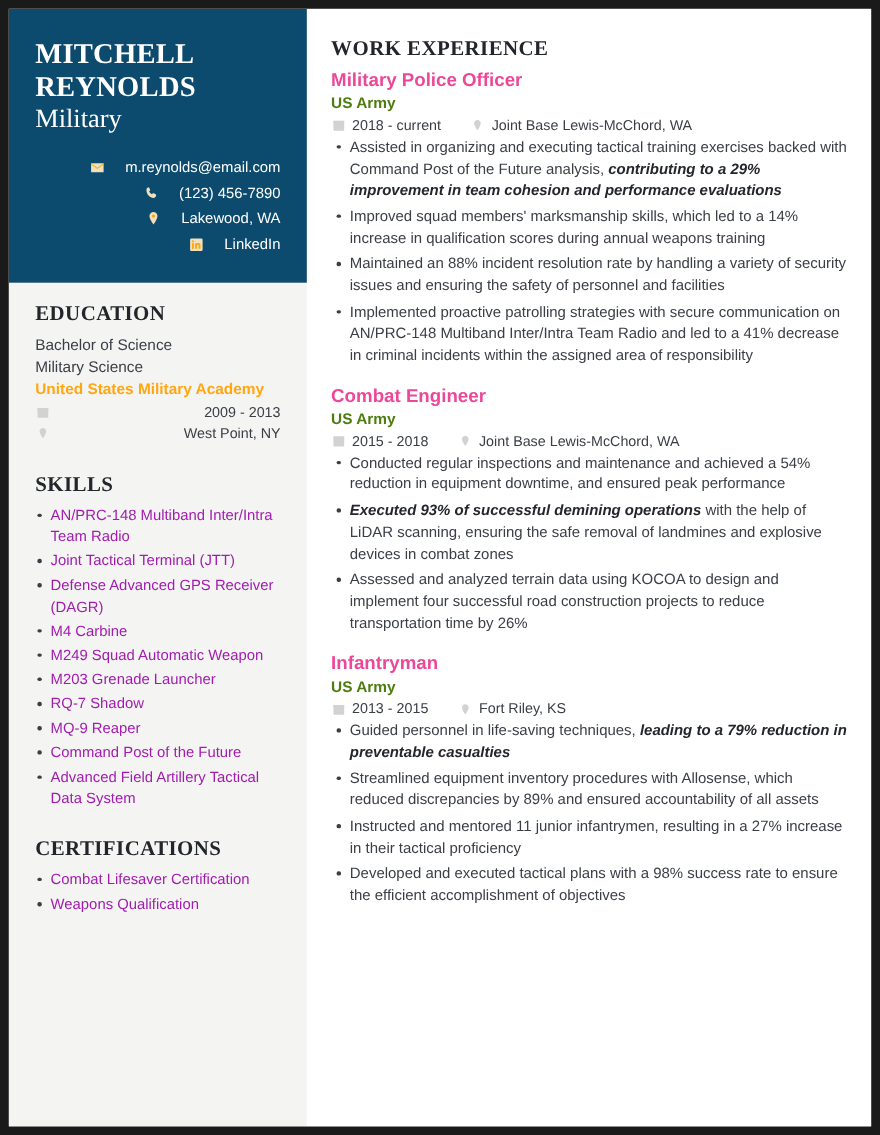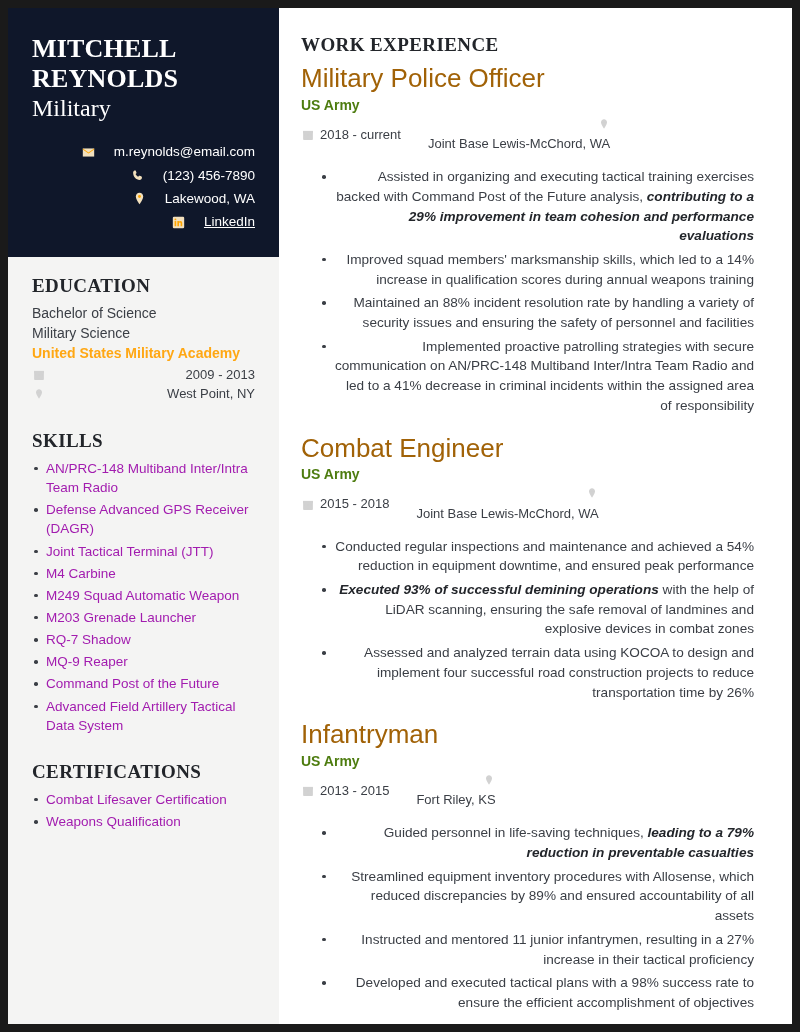--- a/index.html
+++ b/index.html
@@ -28,21 +28,21 @@
   
   .sidebar {
     width: 271px;
     flex: 0 0 271px;
     background: #f4f4f3;
     display: flex;
     flex-direction: column;
   }
 
   .header-block {
-    background: #0f172a;
+    background: #0c4a6e;
     padding: 26px 24px 22px 24px;
   }
 
   .name {
     font-family: "Liberation Serif", serif;
     font-weight: bold;
     font-size: 26px;
     line-height: 1.14;
     color: #ffffff;
     letter-spacing: 0.2px;
@@ -67,21 +67,20 @@
     align-items: center;
     gap: 19px;
     margin-bottom: 3px;
     font-size: 13.5px;
     color: #ffffff;
     line-height: 1.5;
     justify-content: flex-end;
   }
   .contact-item .ctext { color: #ffffff; }
   .contact-item .ctext.link {
-    text-decoration: underline;
   }
   .ico {
     display: inline-flex;
     align-items: center;
     justify-content: center;
     width: 13px;
     height: 13px;
     flex: 0 0 13px;
   }
   .ico svg { display: block; }
@@ -164,23 +163,23 @@
     font-size: 19px;
     color: #22252a;
     letter-spacing: 0.4px;
     margin: 0 0 6px 0;
   }
 
   .job { margin-bottom: 16px; }
   .job:last-child { margin-bottom: 0; }
 
   .job-title {
-    font-size: 26px;
-    font-weight: 400;
-    color: #a16207;
+    font-size: 17px;
+    font-weight: 700;
+    color: #ec4899;
     line-height: 1.25;
     margin: 0 0 1px 0;
   }
   .job-company {
     font-size: 14px;
     font-weight: bold;
     color: #4d7c0f;
     line-height: 1.4;
     margin-bottom: 2px;
   }
@@ -189,30 +188,29 @@
     align-items: center;
     font-size: 13px;
     color: #3a3e45;
     margin-bottom: 3px;
   }
   .job-meta .seg {
     display: flex;
     align-items: flex-end;
     gap: 6px;
   }
-  .job-meta .seg.loc { margin-left: 27px; flex-direction: column; }
+  .job-meta .seg.loc { margin-left: 27px; }
   .job-meta .ico svg path,
   .job-meta .ico svg rect,
   .job-meta .ico svg circle { fill: #d2d2d2; }
 
   .job-bullets {
     list-style: none;
-    margin: 16px;
+    margin: 0;
     padding: 0;
-    text-align: right;
   }
   .job-bullets li {
     position: relative;
     padding-left: 17px;
     font-size: 13.6px;
     line-height: 1.45;
     color: #3a3e45;
     margin-bottom: 4px;
   }
   .job-bullets li::before {
@@ -312,22 +310,22 @@
               <path fill="#d2d2d2" d="M8 1.5C5.8 1.5 4 3.3 4 5.5 4 8.6 8 14 8 14s4-5.4 4-8.5c0-2.2-1.8-4-4-4z"></path>
               <circle cx="8" cy="5.5" r="1.5" fill="#f4f4f3"></circle>
             </svg>
         </span>
         <span>West Point, NY</span>
       </div>
 
       <h2 class="sec-title spaced">SKILLS</h2>
       <ul class="bullets">
         <li>AN/PRC-148 Multiband Inter/Intra Team Radio</li>
+        <li>Joint Tactical Terminal (JTT)</li>
         <li>Defense Advanced GPS Receiver (DAGR)</li>
-        <li>Joint Tactical Terminal (JTT)</li>
         <li>M4 Carbine</li>
         <li>M249 Squad Automatic Weapon</li>
         <li>M203 Grenade Launcher</li>
         <li>RQ-7 Shadow</li>
         <li>MQ-9 Reaper</li>
         <li>Command Post of the Future</li>
         <li>Advanced Field Artillery Tactical Data System</li>
       </ul>
 
       <h2 class="sec-title spaced">CERTIFICATIONS</h2>

